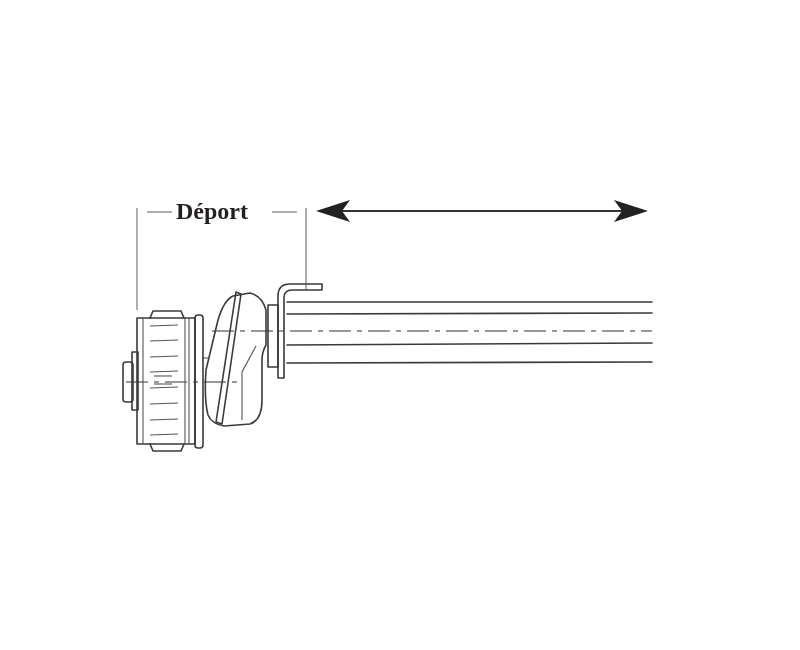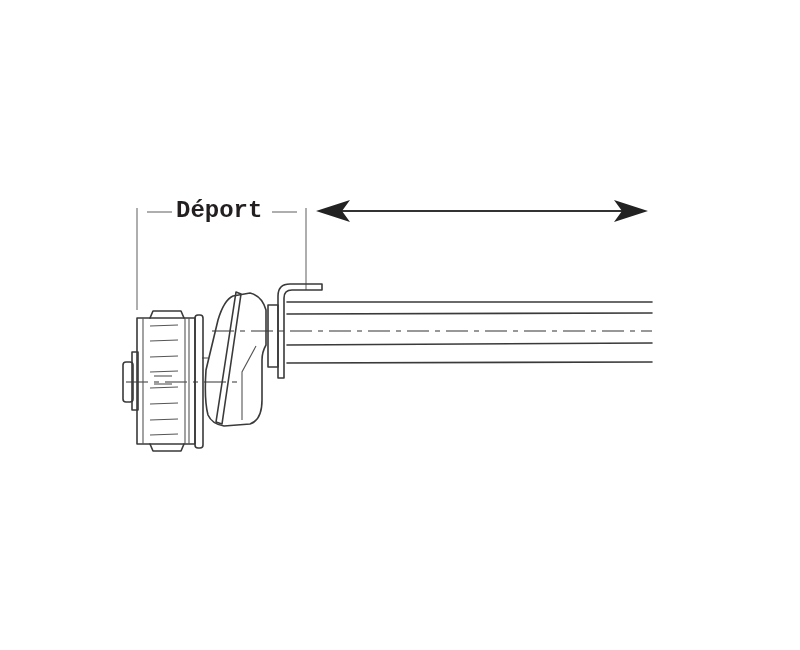--- a/index.html
+++ b/index.html
@@ -1,20 +1,20 @@
 <!DOCTYPE html>
 <html><head>
   <meta charset="utf-8">
   <style>
     html, body { margin: 0; padding: 0; background: #ffffff; }
     .canvas { position: relative; width: 800px; height: 650px; background: #ffffff; overflow: hidden; }
     svg { position: absolute; left: 0; top: 0; }
     .label {
       position: absolute; left: 176px; top: 197px;
-      font-family: Liberation Mono, monospace; font-weight: bold; font-size: 24px;
+      font-family: Liberation Serif, serif; font-weight: bold; font-size: 24px;
       color: #231f20; letter-spacing: 0px; line-height: 28px; text-align: center;
     }
     .ln { stroke: #3a3a3a; fill: none; stroke-width: 1.6; stroke-linecap: round; stroke-linejoin: round; }
     .thin { stroke: #555; fill: none; stroke-width: 1.1; }
     .dash { stroke: #777; fill: none; stroke-width: 1.3; stroke-dasharray: 22 6 5 6; }
     .dim { stroke: #9a9a9a; stroke-width: 1.6; fill: none; }
     .arrowline { stroke: #333; stroke-width: 2; }
   </style>
 </head>
 <body>

